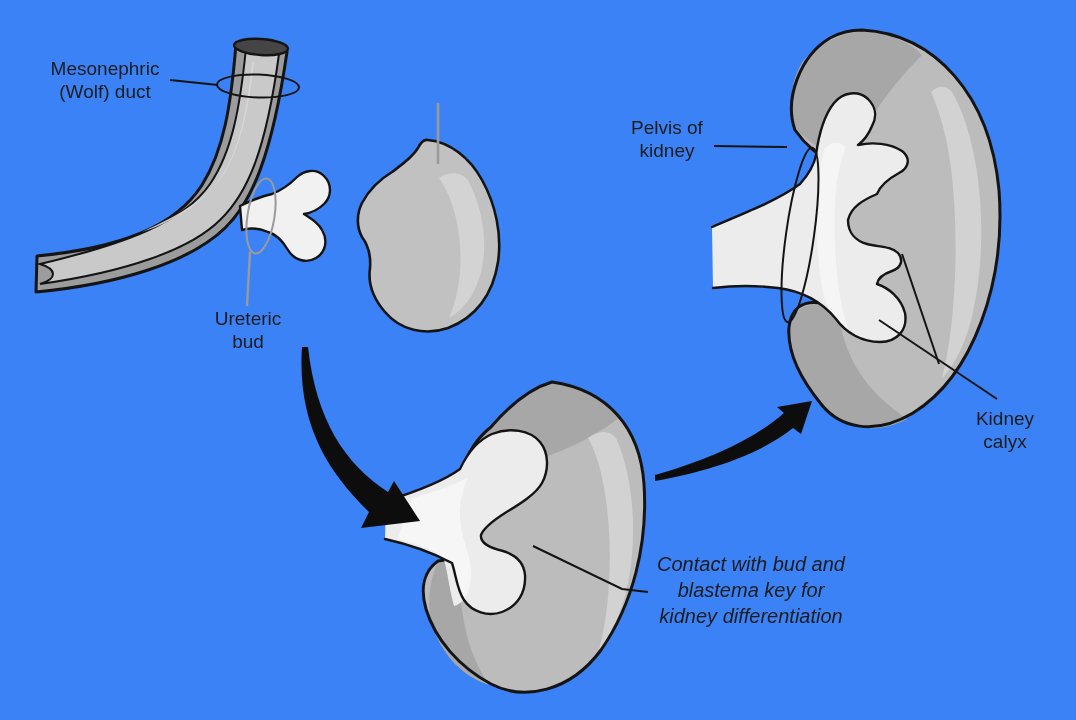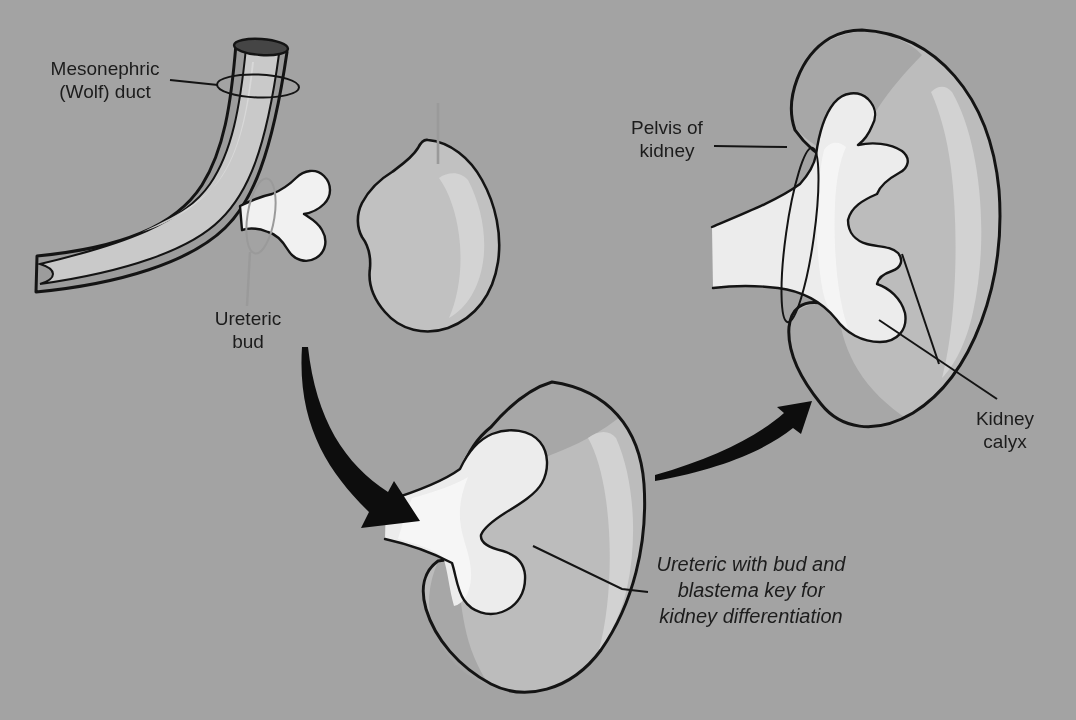--- a/index.html
+++ b/index.html
@@ -1,17 +1,17 @@
 <!DOCTYPE html>
 <html><head>
 <meta charset="utf-8">
 <style>
   html,body{margin:0;padding:0;background:#fff;}
   .stage{
-    position:relative;width:1076px;height:720px;background:#a3a3a3;
+    position:relative;width:1076px;height:720px;background:#3b82f6;
     font-family:"Liberation Sans", sans-serif;color:#1c1c1c;overflow:hidden;
   }
   .stage svg{position:absolute;left:0;top:0;}
   .lbl{
     position:absolute;white-space:pre-line;text-align:center;
     font-size:19px;line-height:23px;color:#1c1c1c;
   }
   .lbl.italic{font-style:italic;font-size:20px;line-height:26px;}
   
   .outline{fill:none;stroke:#141414;stroke-width:3;stroke-linejoin:round;stroke-linecap:round;}
@@ -178,16 +178,16 @@
 
   <div class="lbl" style="left:188px;top:307px;width:120px;">Ureteric
 bud</div>
 
   <div class="lbl" style="left:607px;top:116px;width:120px;">Pelvis of
 kidney</div>
 
   <div class="lbl" style="left:945px;top:407px;width:120px;">Kidney
 calyx</div>
 
-  <div class="lbl italic" style="left:640px;top:551px;width:222px;">Ureteric with bud and
+  <div class="lbl italic" style="left:640px;top:551px;width:222px;">Contact with bud and
 blastema key for
 kidney differentiation</div>
 </div>
 
 </body></html>

